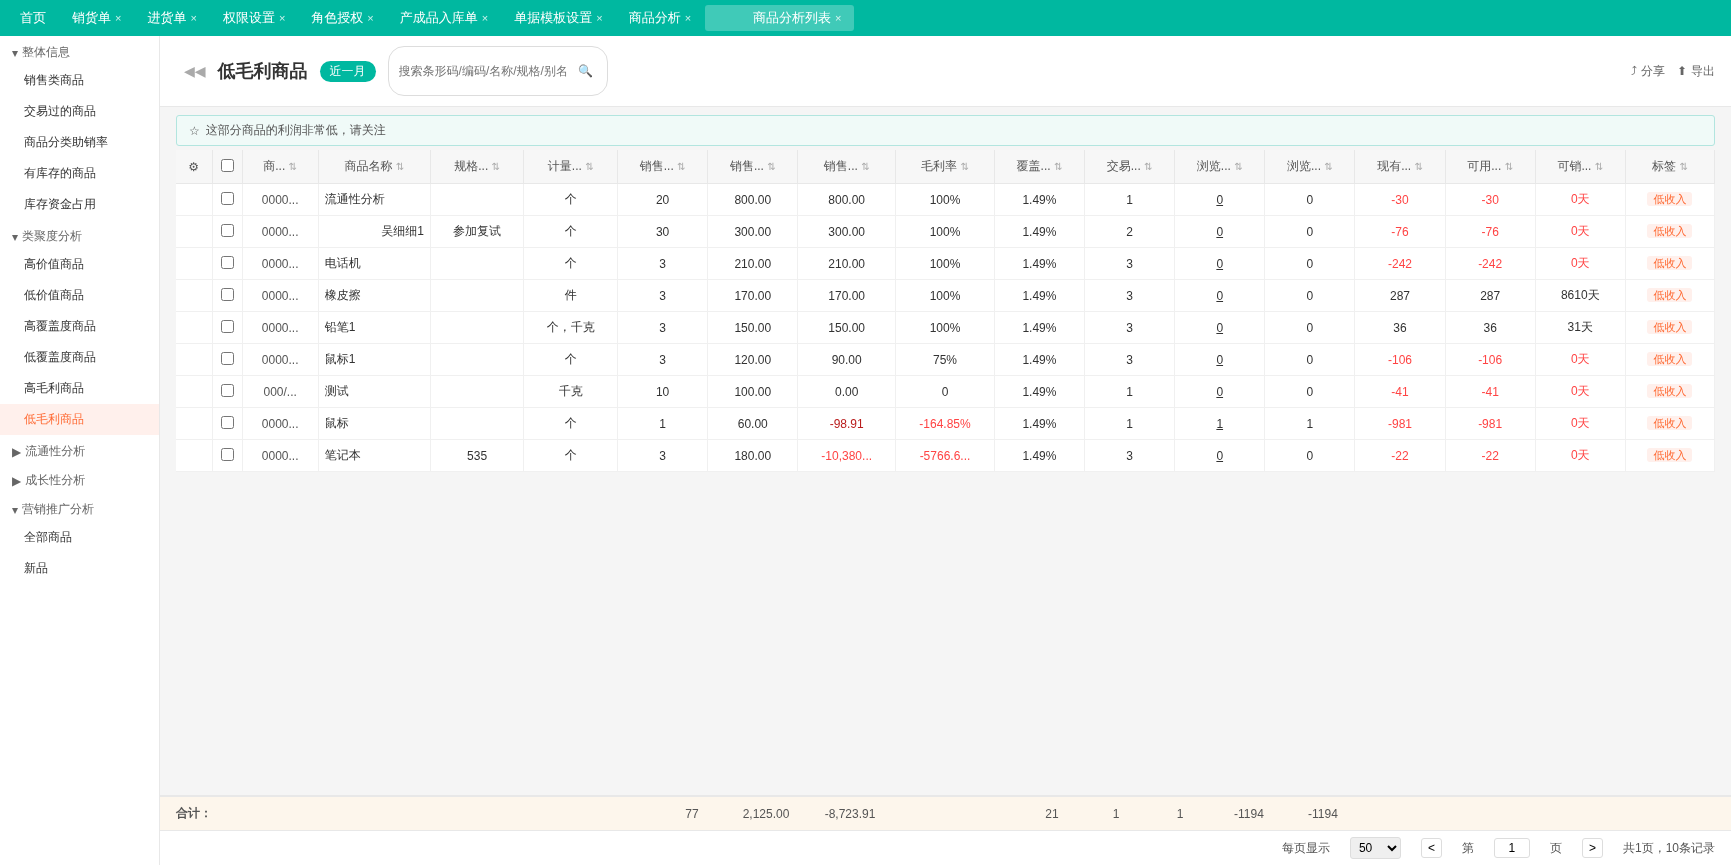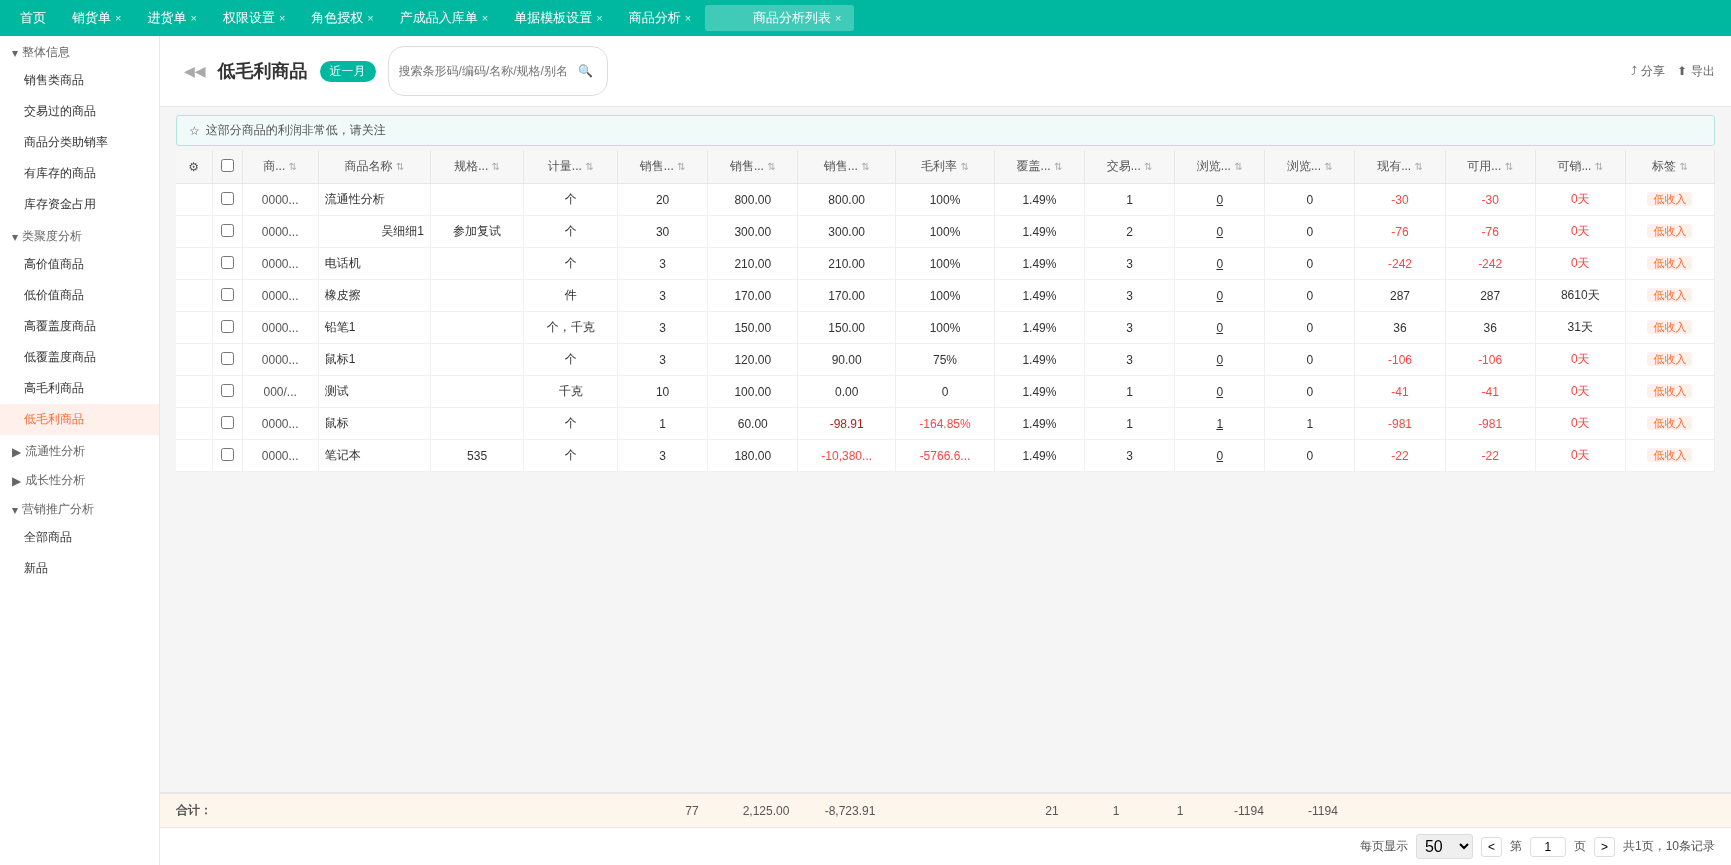--- a/index.html
+++ b/index.html
@@ -157,30 +157,30 @@
     .footer-cell { text-align: center; padding: 0 6px; }
 
     
     .pagination {
       display: flex;
       align-items: center;
       justify-content: flex-end;
       padding: 6px 16px;
       background: #fff;
       border-top: 1px solid #e8e8e8;
-      gap: 8px;
+      gap: 20px;
       font-size: 12px;
       color: #555;
       flex-shrink: 0;
     }
     .page-size-select {
       border: 1px solid #ddd;
       border-radius: 3px;
       padding: 2px 4px;
-      font-size: 16px;
+      font-size: 12px;
     }
     .page-btn {
       cursor: pointer;
       padding: 2px 6px;
       border: 1px solid #ddd;
       border-radius: 3px;
       background: #fff;
       font-size: 12px;
     }
     .page-input {

